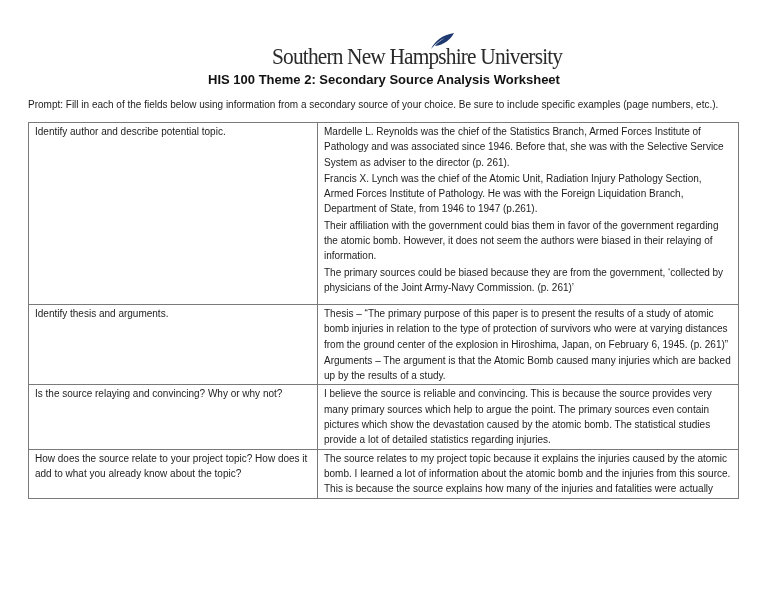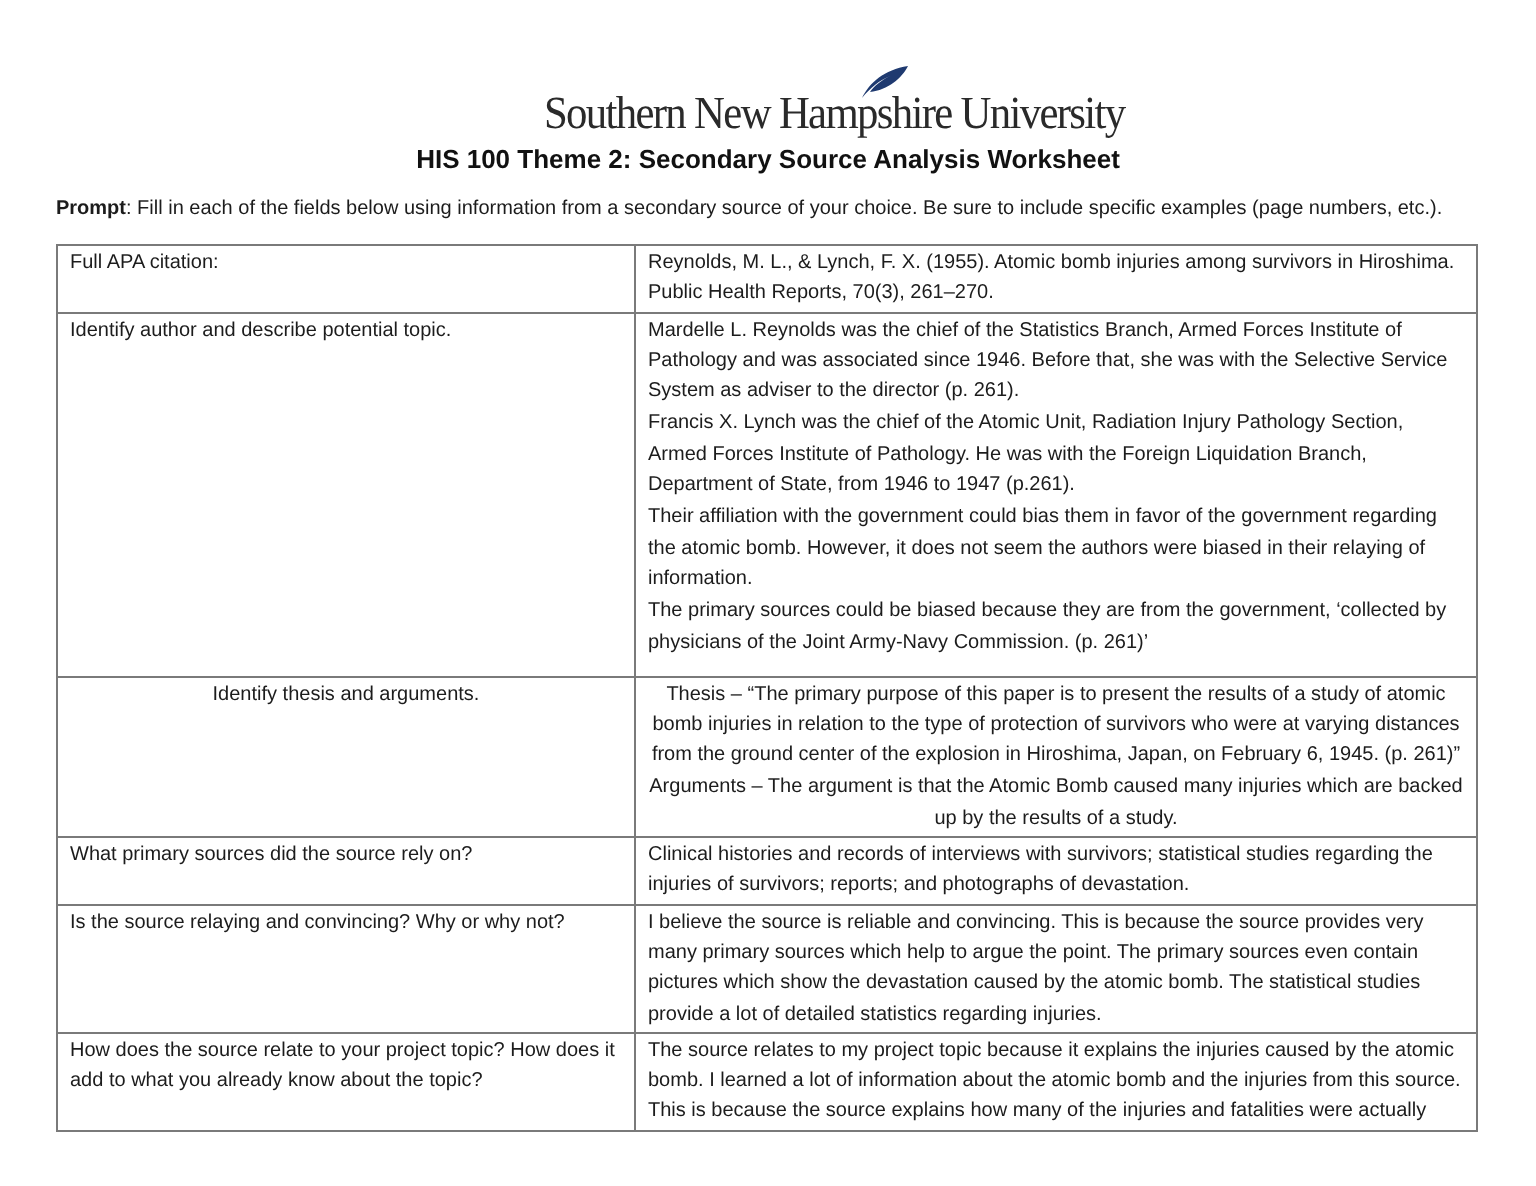--- a/index.html
+++ b/index.html
@@ -20,21 +20,21 @@
       position: absolute; left: 157px; top: -4px; width: 26px; height: 18px;
     }
     .doc-title {
       position: absolute; left: 0; width: 768px; top: 72px;
       text-align: center; font-weight: bold; font-size: 13px; color: #111;
     }
     .prompt {
       position: absolute; left: 28px; top: 99px; font-size: 10px; color: #1c1c1c;
       white-space: nowrap;
     }
-    .prompt b { font-weight: bold; }
+    .prompt b { font-weight: normal; }
     table.worksheet {
       position: absolute; left: 28px; top: 122px; width: 711px;
       border-collapse: collapse; table-layout: fixed;
       font-size: 10px; line-height: 15.3px;
     }
     table.worksheet td {
       border: 1px solid #7a7a7a; vertical-align: top;
       padding: 1px 6px 1px 6px; color: #1c1c1c;
     }
     td.q { width: 276px; }
@@ -51,46 +51,34 @@
   </svg>
   <span class="logo-text">Southern New Hampshire University</span>
 </div>
 
 <div class="doc-title">HIS 100 Theme 2: Secondary Source Analysis Worksheet</div>
 
 <div class="prompt"><b>Prompt</b><span>: Fill in each of the fields below using information from a secondary source of your choice. Be sure to include specific examples (page numbers, etc.).</span></div>
 
 <table class="worksheet">
   <tbody>
-    <tr style="height:28px;">
-      <td class="q">Full APA citation:</td>
-      <td class="a">
-        <p class="para">Reynolds, M. L., &amp; Lynch, F. X. (1955). Atomic bomb injuries among survivors in Hiroshima. Public Health Reports, 70(3), 261–270.</p>
-      </td>
-    </tr>
     <tr style="height:182px;">
       <td class="q">Identify author and describe potential topic.</td>
       <td class="a">
         <p class="para">Mardelle L. Reynolds was the chief of the Statistics Branch, Armed Forces Institute of Pathology and was associated since 1946.  Before that, she was with the Selective Service System as adviser to the director (p. 261).</p>
         <p class="para">Francis X. Lynch was the chief of the Atomic Unit, Radiation Injury Pathology Section, Armed Forces Institute of Pathology.  He was with the Foreign Liquidation Branch, Department of State, from 1946 to 1947 (p.261).</p>
         <p class="para">Their affiliation with the government could bias them in favor of the government regarding the atomic bomb.  However, it does not seem the authors were biased in their relaying of information.</p>
         <p class="para">The primary sources could be biased because they are from the government, ‘collected by physicians of the Joint Army-Navy Commission. (p. 261)’</p>
       </td>
     </tr>
-    <tr style="height:75px;text-align:center;">
+    <tr style="height:75px;">
       <td class="q">Identify thesis and arguments.</td>
       <td class="a">
         <p class="para">Thesis – “The primary purpose of this paper is to present the results of a study of atomic bomb injuries in relation to the type of protection of survivors who were at varying distances from the ground center of the explosion in Hiroshima, Japan, on February 6, 1945. (p. 261)”</p>
         <p class="para">Arguments – The argument is that the Atomic Bomb caused many injuries which are backed up by the results of a study.</p>
-      </td>
-    </tr>
-    <tr style="height:31px;">
-      <td class="q">What primary sources did the source rely on?</td>
-      <td class="a">
-        <p class="para">Clinical histories and records of interviews with survivors; statistical studies regarding the injuries of survivors; reports; and photographs of devastation.</p>
       </td>
     </tr>
     <tr style="height:52px;">
       <td class="q">Is the source relaying and convincing? Why or why not?</td>
       <td class="a">
         <p class="para">I believe the source is reliable and convincing.  This is because the source provides very many primary sources which help to argue the point.  The primary sources even contain pictures which show the devastation caused by the atomic bomb.  The statistical studies provide a lot of detailed statistics regarding injuries.</p>
       </td>
     </tr>
     <tr style="height:41px;">
       <td class="q">How does the source relate to your project topic? How does it add to what you already know about the topic?</td>

